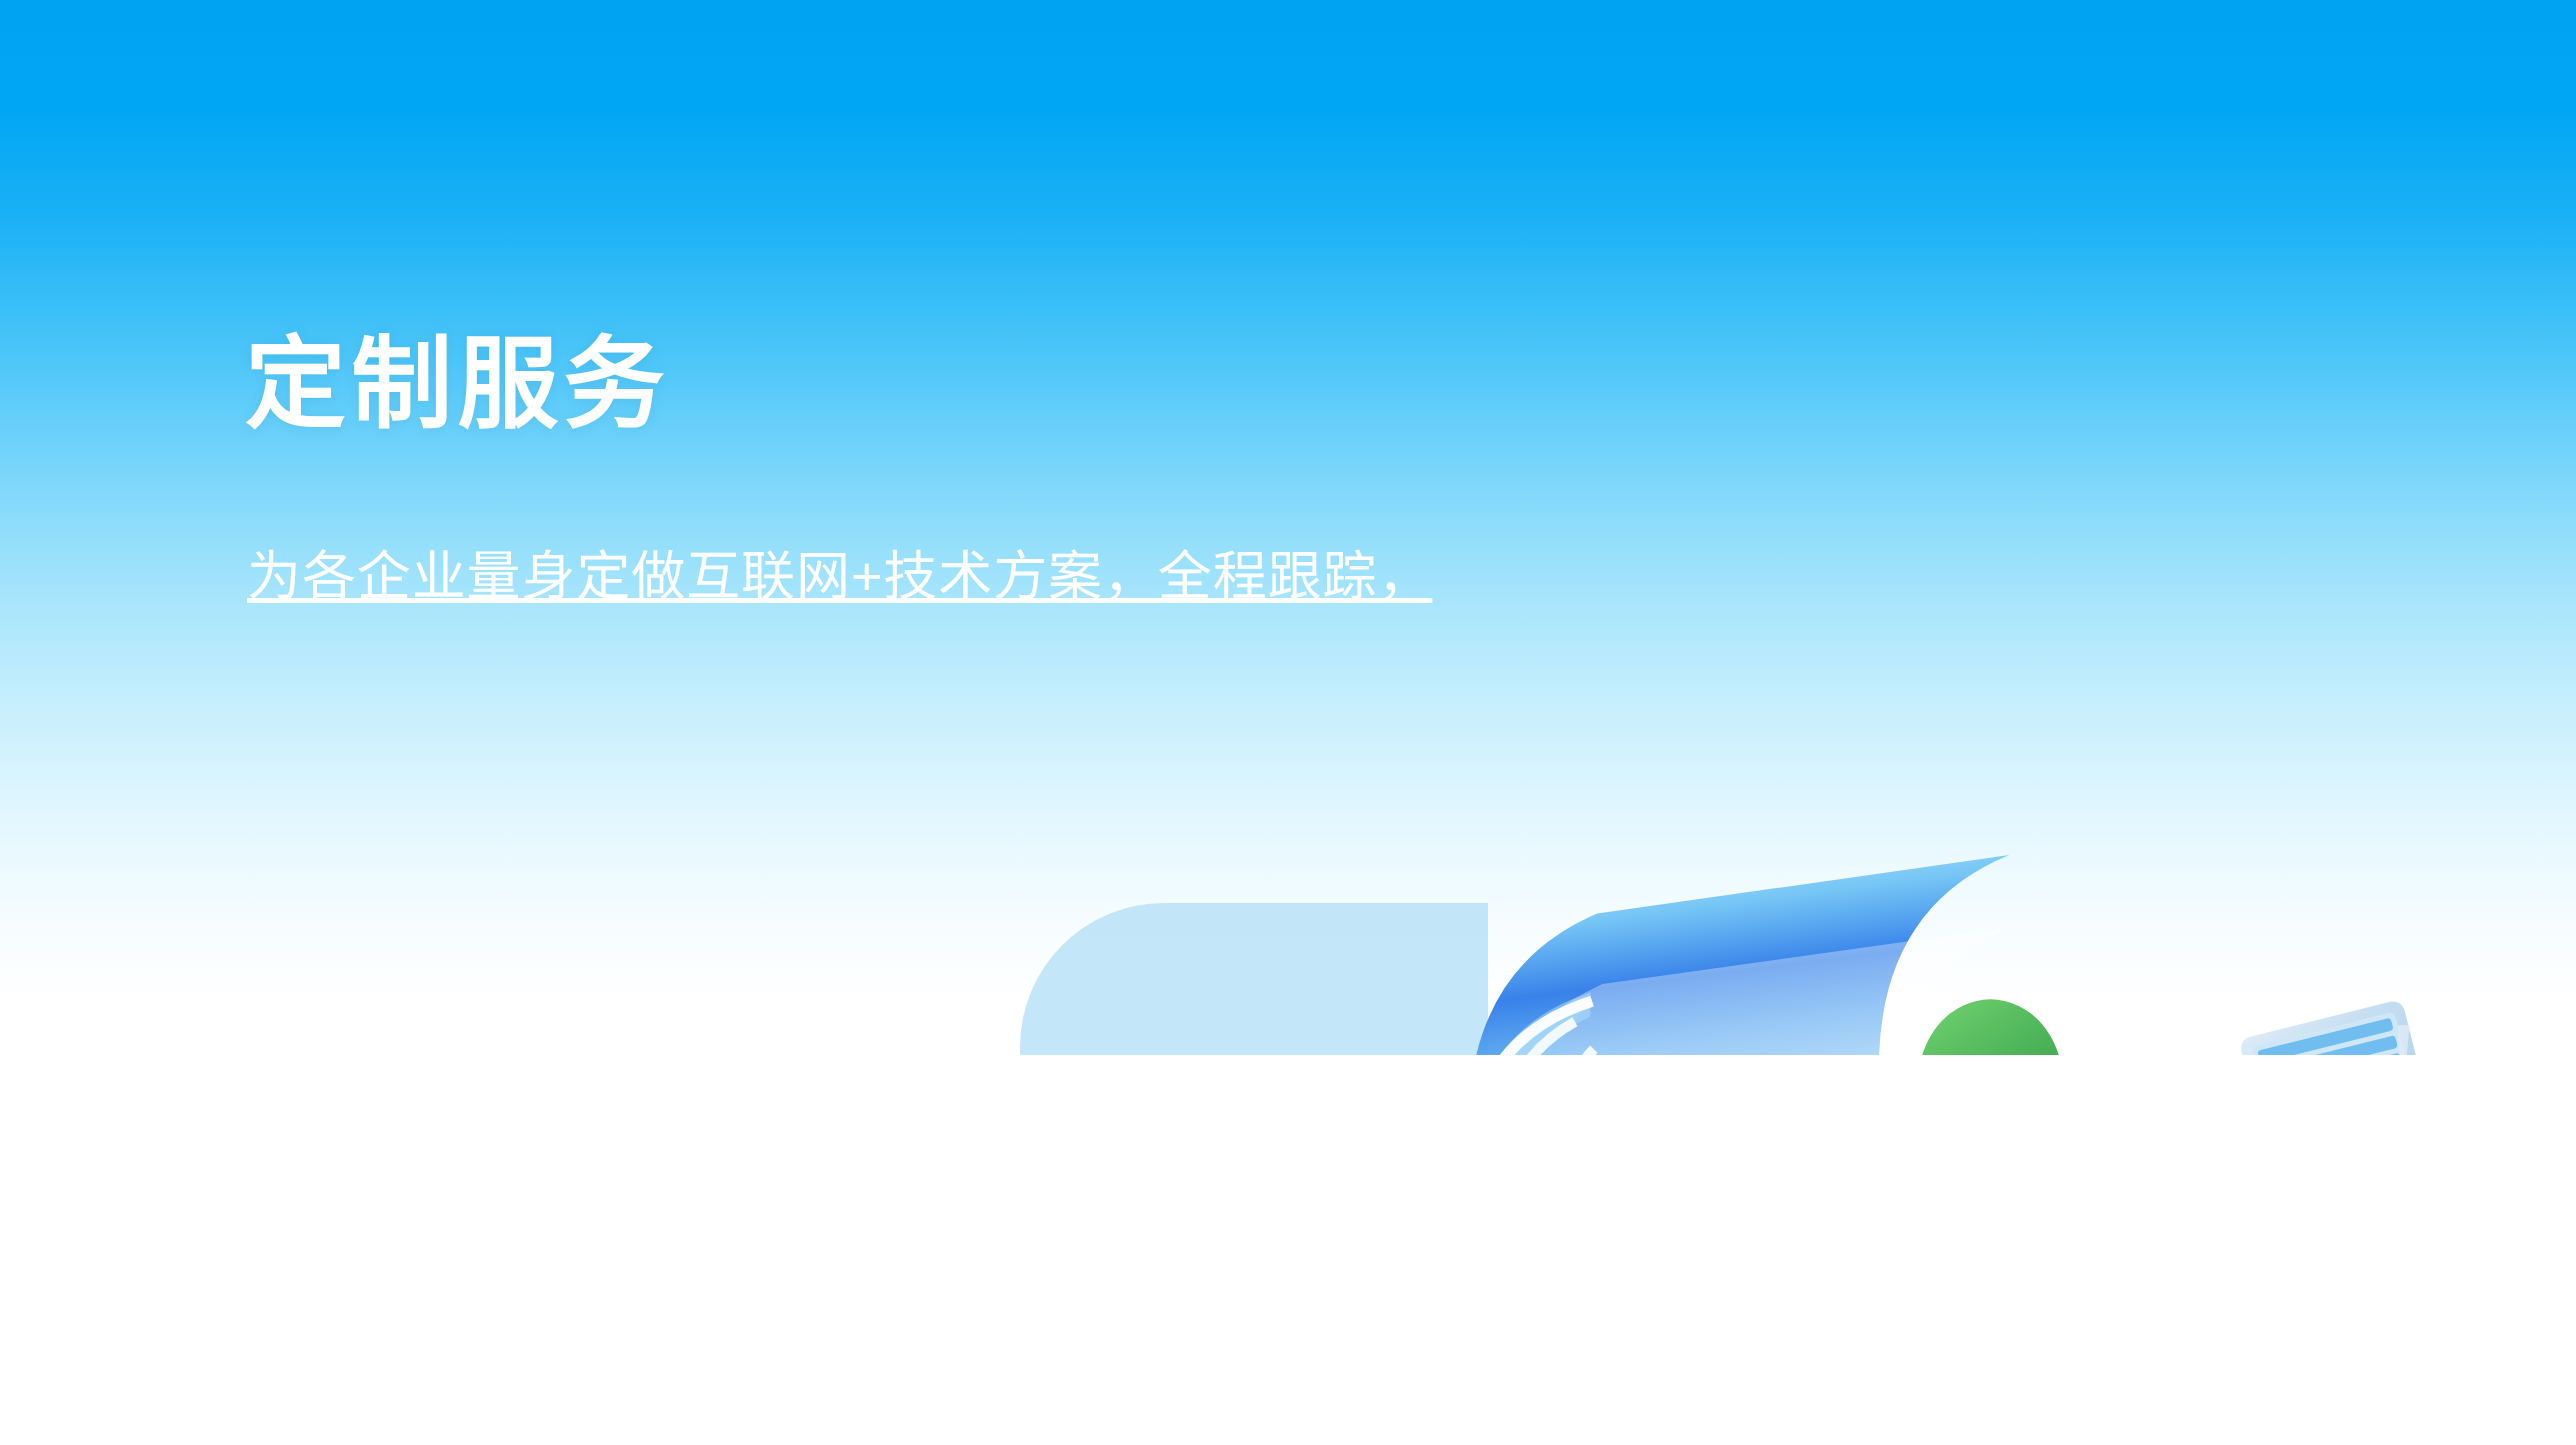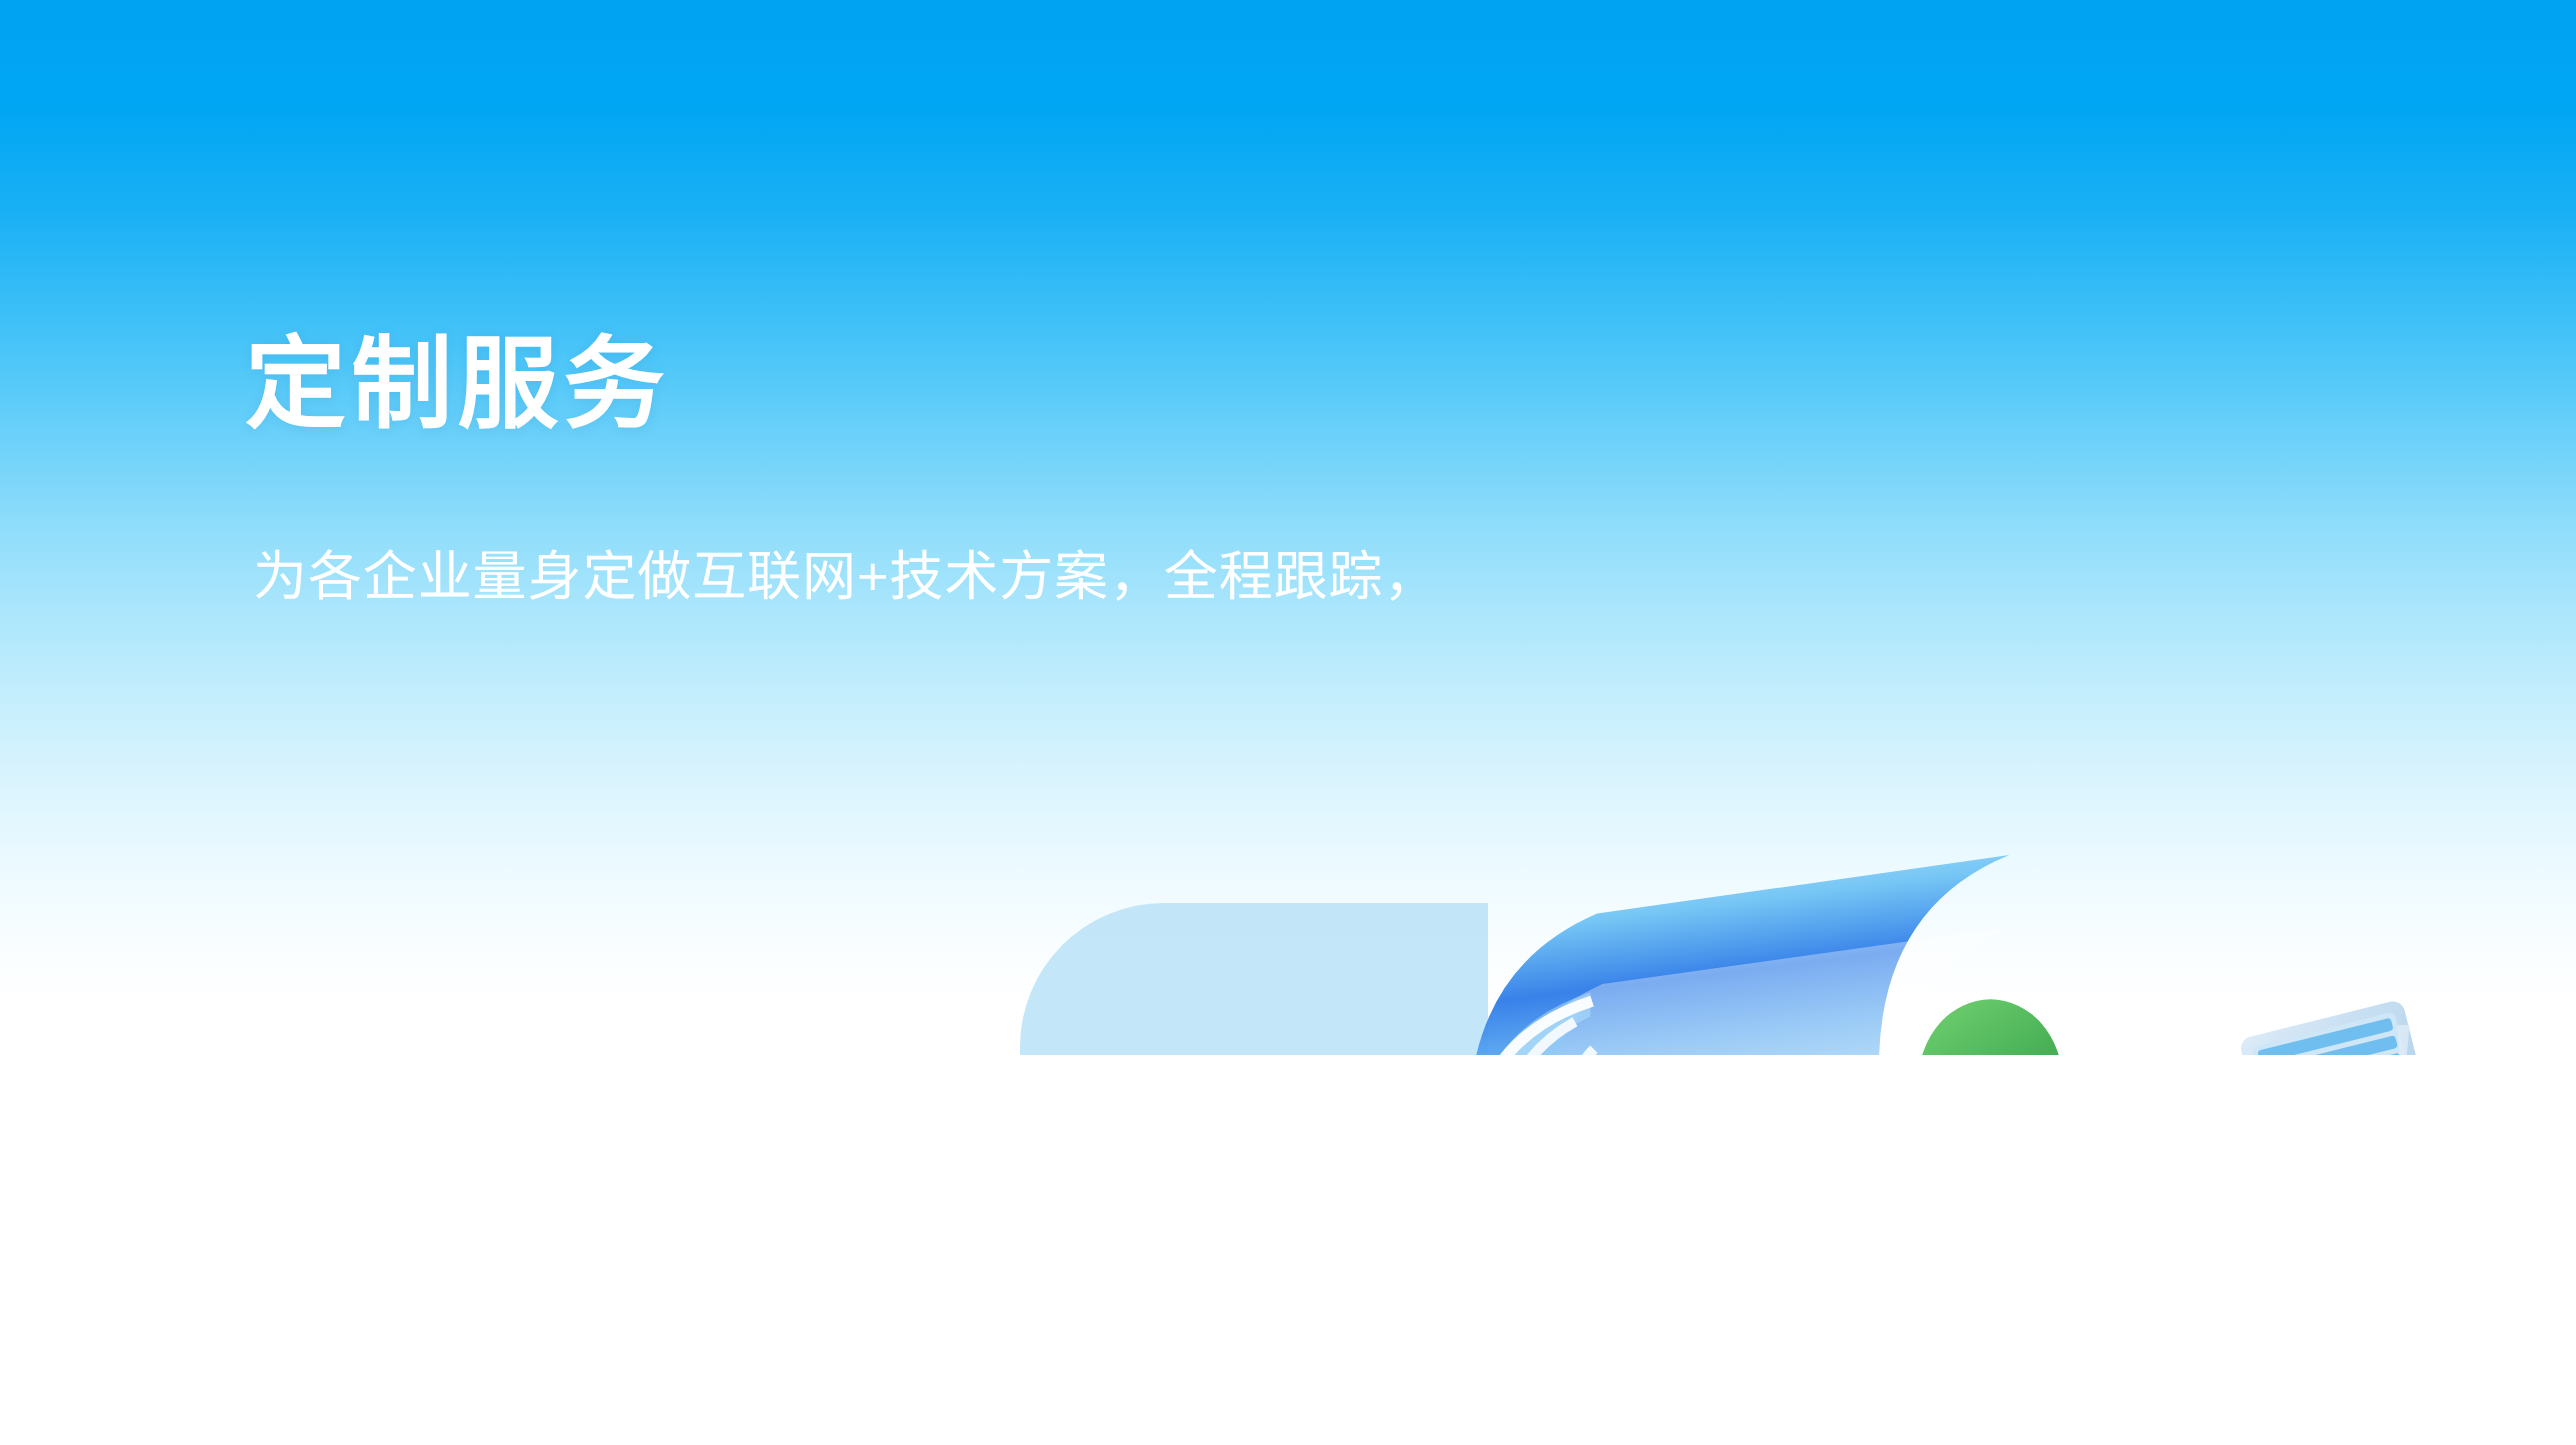--- a/index.html
+++ b/index.html
@@ -35,23 +35,24 @@
   }
 
   
   .text-block{position:absolute;left:245px;top:326px;width:1889px;}
   .hero-title{
     margin:0;color:#ffffff;font-weight:700;
     font-size:101px;line-height:1.16;letter-spacing:5.2px;
     text-shadow:0 1.7px 12px rgba(0,90,150,.10);
   }
   .hero-desc{
-    margin:94px 0 0 8px;color:#ffffff;font-weight:400;
+    margin:94px 0 0 2px;color:#ffffff;font-weight:400;
     font-size:54px;line-height:1.48;letter-spacing:0.9px;
     max-width:1872px;
+    text-decoration:underline;
   }
   .hero-desc span{display:block;white-space:nowrap;}
 
   
   .scene{position:absolute;left:1065px;top:824px;width:1511px;height:622px;}
   .scene svg{display:block;width:100%;height:100%;}
 </style>
 </head>
 <body>
 

